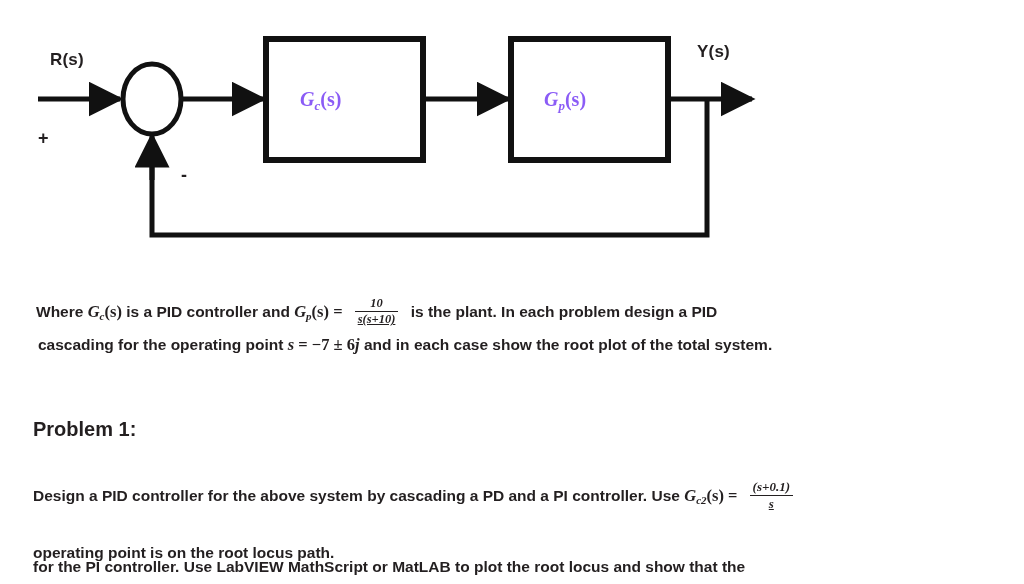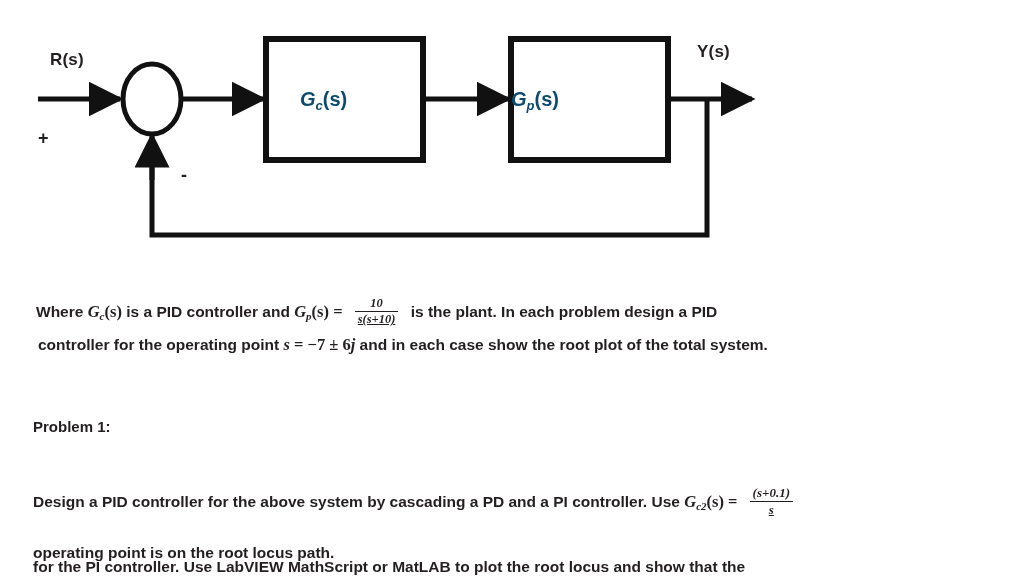--- a/index.html
+++ b/index.html
@@ -42,60 +42,60 @@
     left: 38px; top: 128px;
     font-size: 18px; font-weight: bold;
   }
   #label-minus {
     left: 181px; top: 165px;
     font-size: 18px; font-weight: bold;
   }
 
   .box-label {
     position: absolute;
-    font-family: Liberation Sans, sans-serif;
+    font-family: Liberation Serif, serif;
     font-style: italic;
     font-weight: bold;
     font-size: 20px;
-    color: #0c4a6e;
+    color: #8b5cf6;
     white-space: nowrap;
   }
   .box-label .sub {
     font-size: 13px;
     vertical-align: -0.28em;
     font-style: italic;
   }
   .box-label .paren {
     font-style: normal;
     font-weight: bold;
   }
   #label-gc { left: 300px; top: 88px; }
-  #label-gp { left: 511px; top: 88px; text-align: center; }
+  #label-gp { left: 544px; top: 88px; text-align: center; }
 
   
   #prose {
     position: absolute;
     left: 0;
     top: 268px;
     width: 1024px;
   }
   .para {
     font-family: "Liberation Sans", sans-serif;
     font-weight: bold;
     font-size: 15.5px;
     color: #231f20;
     line-height: 31px;
     white-space: nowrap;
   }
   #para-where  { position: absolute; left: 36px; top: 28px; }
   #para-where-2{ position: absolute; left: 38px; top: 61px; }
   #heading-problem { position: absolute; left: 33px; top: 150px;
                      font-family: "Liberation Sans", sans-serif;
-                     font-weight: bold; font-size: 15px; color: #231f20; }
-  #para-p1-l1 { position: absolute; left: 33px; top: 218px; }
+                     font-weight: bold; font-size: 20px; color: #231f20; }
+  #para-p1-l1 { position: absolute; left: 33px; top: 212px; }
   #para-p1-l2 { position: absolute; left: 33px; top: 237px; margin-top: 46px; }
   #para-p1-l3 { position: absolute; left: 33px; top: 269px; text-align: right; }
 
   
   .math {
     font-family: "Liberation Serif", serif;
     font-style: italic;
     font-weight: bold;
     font-size: 16.5px;
   }
@@ -174,21 +174,21 @@
   </span>
 </div>
 
 <div id="prose">
 
   <div class="para" id="para-where">
     <span>Where </span><span class="math"><span>G</span><span class="sub">c</span><span class="up">(s)</span></span><span> is a PID controller and </span><span class="math"><span>G</span><span class="sub">p</span><span class="up">(s)</span><span class="up"> = </span></span><span class="frac"><span class="num">10</span><span class="den">s(s+10)</span></span><span> is the plant.  In each problem design a PID</span>
   </div>
 
   <div class="para" id="para-where-2">
-    <span>controller for the operating point </span><span class="math"><span>s</span><span class="up"> = </span><span class="up">−7 ± 6</span><span>j</span></span><span> and in each case show the root plot of the total system.</span>
+    <span>cascading for the operating point </span><span class="math"><span>s</span><span class="up"> = </span><span class="up">−7 ± 6</span><span>j</span></span><span> and in each case show the root plot of the total system.</span>
   </div>
 
   <div id="heading-problem">Problem 1:</div>
 
   <div class="para" id="para-p1-l1">
     <span>Design a PID controller for the above system by cascading a PD and a PI controller.  Use </span><span class="math"><span>G</span><span class="sub">c2</span><span class="up">(s)</span><span class="up"> = </span></span><span class="frac big"><span class="num">(s+0.1)</span><span class="den">s</span></span>
   </div>
 
   <div class="para" id="para-p1-l2">for the PI controller.  Use LabVIEW MathScript or MatLAB to plot the root locus and show that the</div>
   <div class="para" id="para-p1-l3">operating point is on the root locus path.</div>

